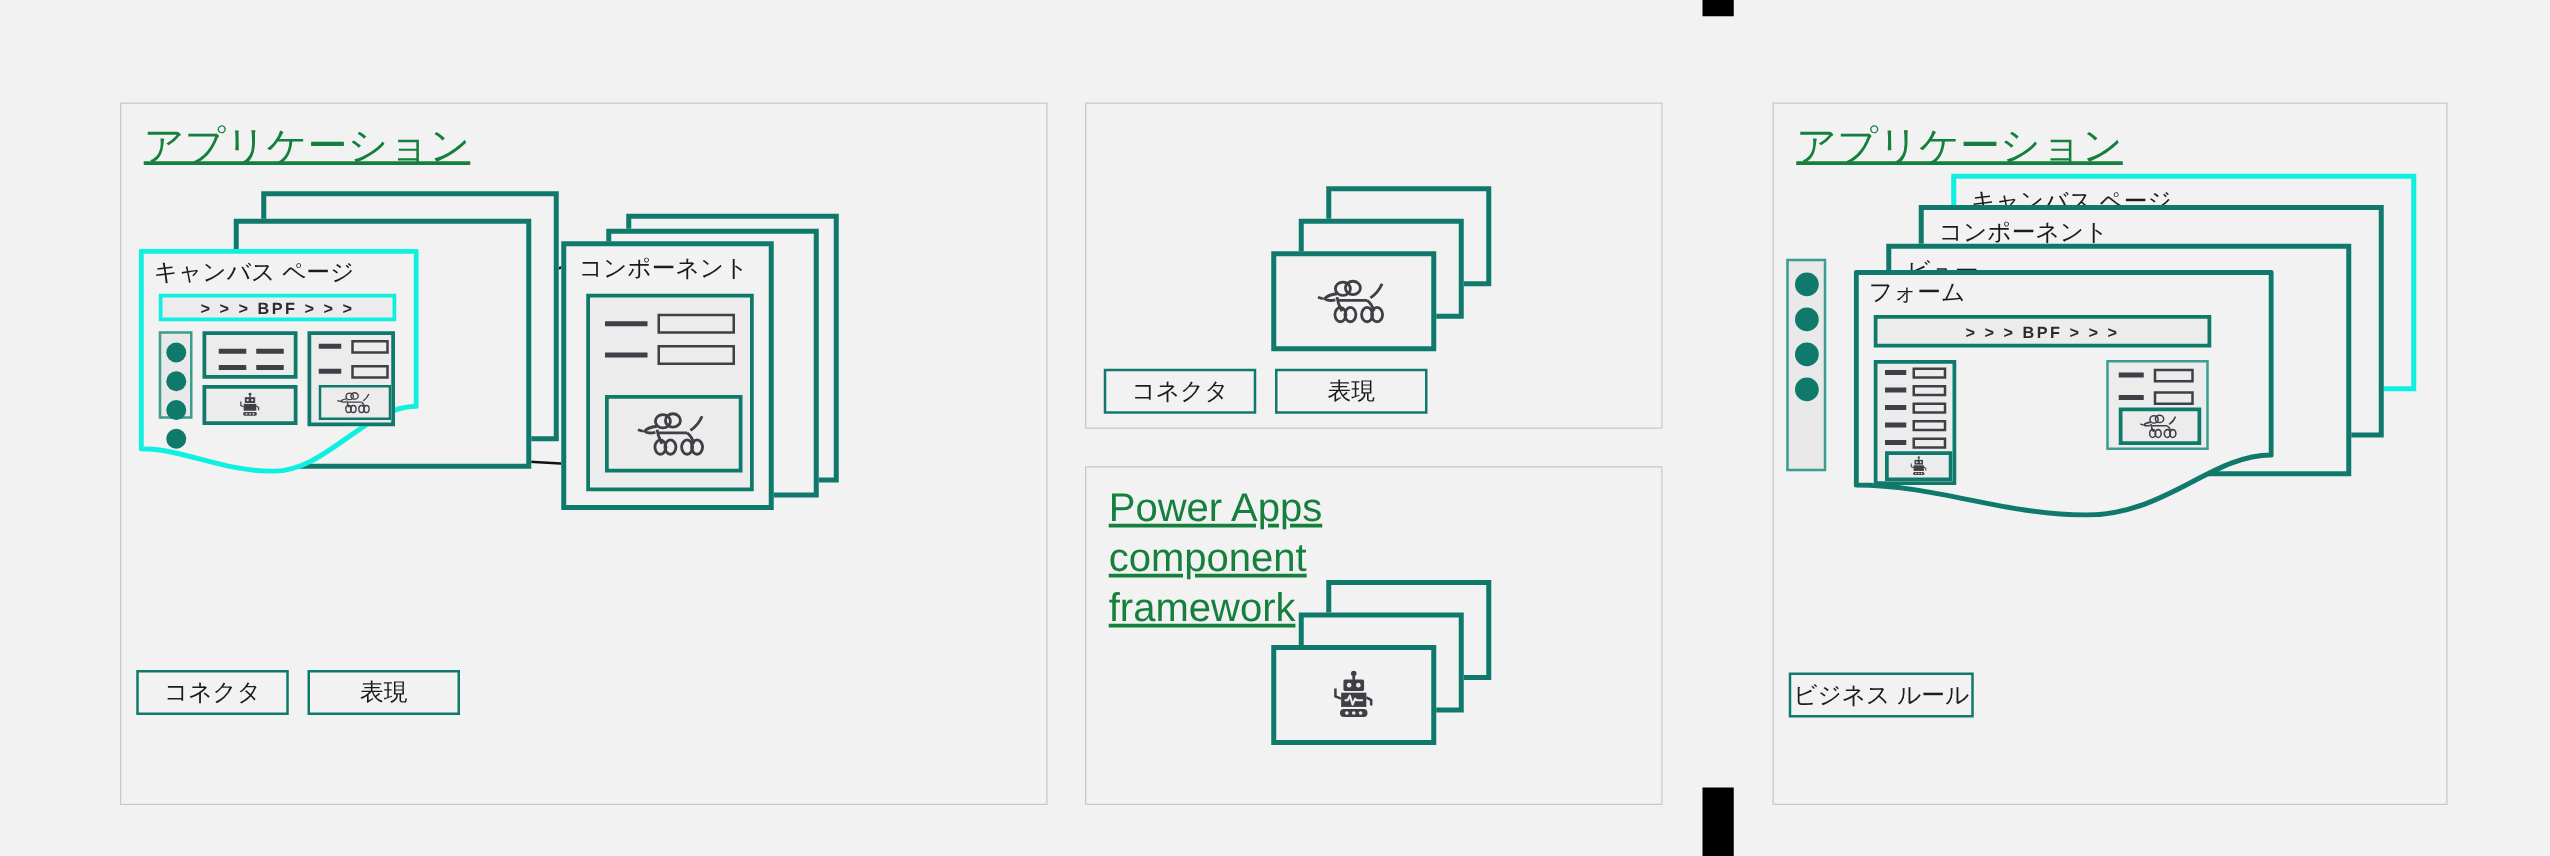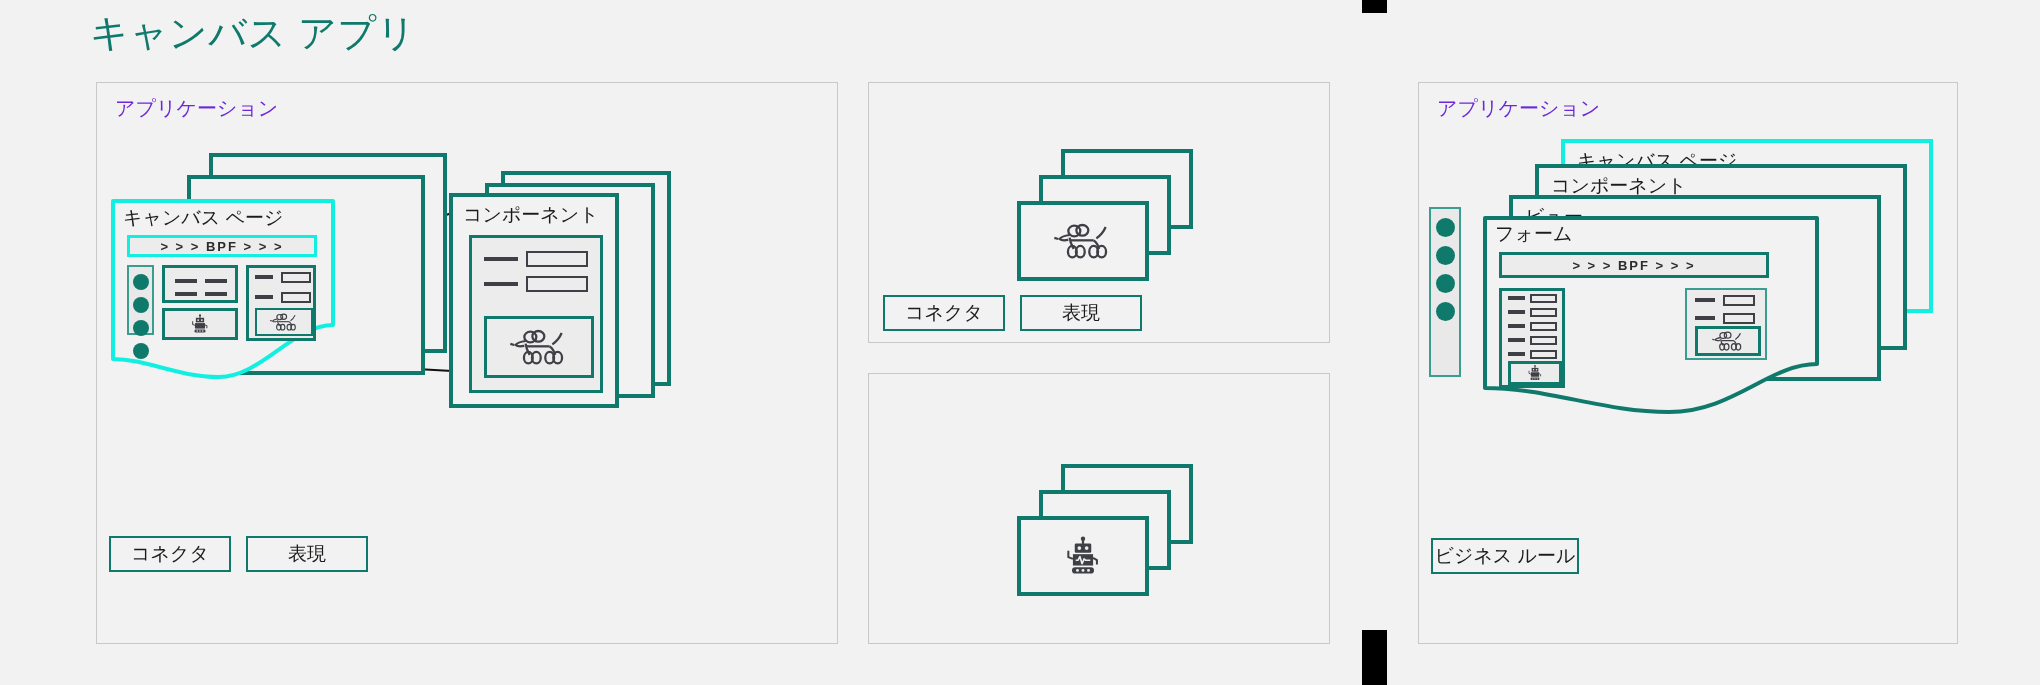--- a/index.html
+++ b/index.html
@@ -27,23 +27,24 @@
 
   
   .panel{
     position:absolute;
     background:#f2f2f2;
     border:1px solid #c8c8c8;
     box-sizing:border-box;
   }
   .panel-title{
     position:absolute;
-    font-size:20px;
-    color:#6d28d9;
+    font-size:32px;
+    color:#15803d;
     white-space:nowrap;
+    text-decoration:underline;
   }
 
   #panel-canvas-app{left:96px;top:82px;width:742px;height:562px;}
   #panel-canvas-component{left:868px;top:82px;width:462px;height:261px;}
   #panel-pcf{left:868px;top:373px;width:462px;height:271px;}
   #panel-model-app{left:1418px;top:82px;width:540px;height:562px;}
 
   
   .marker{position:absolute;background:#000;}
   #marker-top{left:1362px;top:0;width:25px;height:13px;}
@@ -114,21 +115,20 @@
   }
 
   svg{display:block;}
   .conn{position:absolute;left:0;top:0;width:100%;height:100%;pointer-events:none;overflow:visible;}
 </style>
 </head>
 <body>
 
 <div class="root">
 
-  <div class="section-title" id="title-canvas">キャンバス アプリ</div>
 
   <div class="marker" id="marker-top"></div>
   <div class="marker" id="marker-bottom"></div>
 
   <div class="panel" id="panel-canvas-app">
     <div class="panel-title" style="left:18px;top:12px;">アプリケーション</div>
 
     <svg class="conn">
       <line x1="128" y1="204" x2="355" y2="130" stroke="#111" stroke-width="2"></line>
       <line x1="128" y1="275" x2="355" y2="288" stroke="#111" stroke-width="2"></line>
@@ -275,20 +275,21 @@
           <path d="M33 13 C36 11 38.5 8 40 4.5"></path>
         </g>
       </svg>
     </div>
 
     <div class="pill" style="left:14px;top:212px;width:122px;height:36px;">コネクタ</div>
     <div class="pill" style="left:151px;top:212px;width:122px;height:36px;">表現</div>
   </div>
 
   <div class="panel" id="panel-pcf">
+    <div class="panel-title" style="left:18px;top:12px;width:300px;line-height:1.25;white-space:normal;">Power Apps component framework</div>
 
     <div class="card" style="left:192px;top:90px;width:132px;height:80px;"></div>
     <div class="card" style="left:170px;top:116px;width:132px;height:80px;"></div>
     <div class="card" style="left:148px;top:142px;width:132px;height:80px;display:flex;align-items:center;justify-content:center;">
       <svg width="44" height="44" viewBox="0 0 24 24">
         <circle cx="12" cy="2.6" r="1.2" fill="#3f3f46"></circle>
         <rect x="11.4" y="3.4" width="1.2" height="2" fill="#3f3f46"></rect>
         <rect x="7.5" y="5.2" width="9" height="5" rx="0.7" fill="#3f3f46"></rect>
         <circle cx="10" cy="7.7" r="1" fill="#ececec"></circle>
           <circle cx="14" cy="7.7" r="1" fill="#ececec"></circle>

